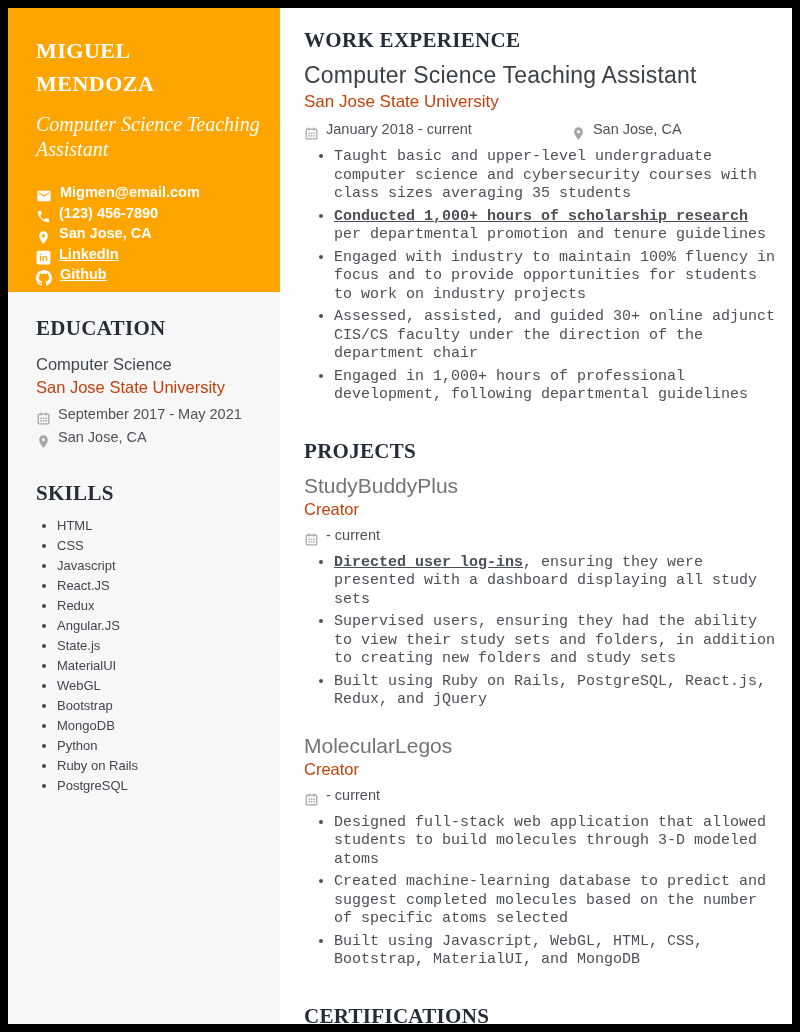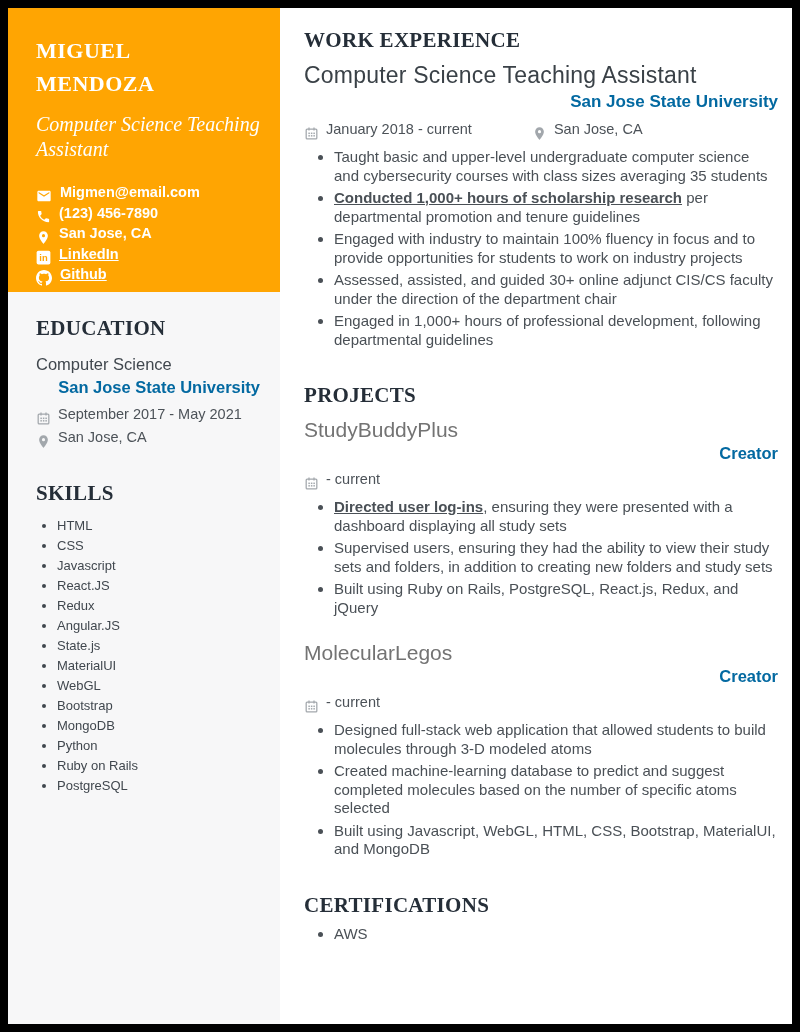--- a/index.html
+++ b/index.html
@@ -14,34 +14,34 @@
   .side-title { font-family:"Liberation Serif", serif; font-style:italic; font-size:20px; line-height:25px; color:#fff; margin-top:12px; }
   .contact { margin-top:20px; }
   .contact-row { display:flex; align-items:center; gap:8px; height:20.5px; color:#fff; font-size:14.5px; font-weight:700; }
   .contact-row .u { text-decoration:underline; cursor:pointer; }
   .icon { flex:none; display:inline-flex; align-items:flex-start; justify-content:center;margin-top:8px; }
 
   .side-lower { padding:24px 20px 0 28px; }
   .side-heading, .main-heading { font-family:"Liberation Serif", serif; font-weight:700; font-size:21px; color:#252e38; letter-spacing:.3px; }
   .edu-line { font-size:16.5px; line-height:22px; color:#40474e; }
   .edu-block { margin-top:12px; }
-  .accent-bold { color:#0369a1; font-weight:700; font-size:16.5px;text-align:right; }
+  .accent-bold { color:#c2410c; font-weight:400; font-size:16.5px; }
   .edu-school { margin:3px 0 6px; }
   .meta-row { display:flex; align-items:center; gap:7px; font-size:14.5px; line-height:21px; color:#4c5258; }
   .skills-block { margin-top:32px; }
   .side-list { margin:10px 0 0 0; padding-left:21px; }
   .side-list li { font-size:13px; line-height:20px; color:#40474e; }
 
   
   .main { flex:1; padding:20px 14px 0 24px; background:#fff; }
   .job-title { font-size:23px; font-weight:500; color:#3a4147; margin-top:9px; letter-spacing:.2px; }
   .company { margin:3px 0 6px; font-size:17px; }
-  .meta-flex { display:flex; align-items:center; }
+  .meta-flex { display:flex; align-items:center;gap:39px; }
   .meta-gap { margin-left:60px; }
-  .bullets { margin:7px 0 0 0; padding-left:30px; }
+  .bullets { margin:7px 0 0 0; padding-left:30px;font-family:Liberation Mono, monospace; }
   .bullets li { font-size:15px; line-height:18.5px; color:#4a5056; margin-bottom:4px; }
   .hl { font-weight:700; text-decoration:underline; }
   .section { margin-top:34px; }
   .project { margin-top:10px; }
   .project + .project { margin-top:24px; }
   .proj-name { font-size:21px; font-weight:500; color:#737373; }
   .proj-role { margin:2px 0 5px; }
   svg text { font-family:"Liberation Sans", sans-serif; }
 </style>
 </head>

